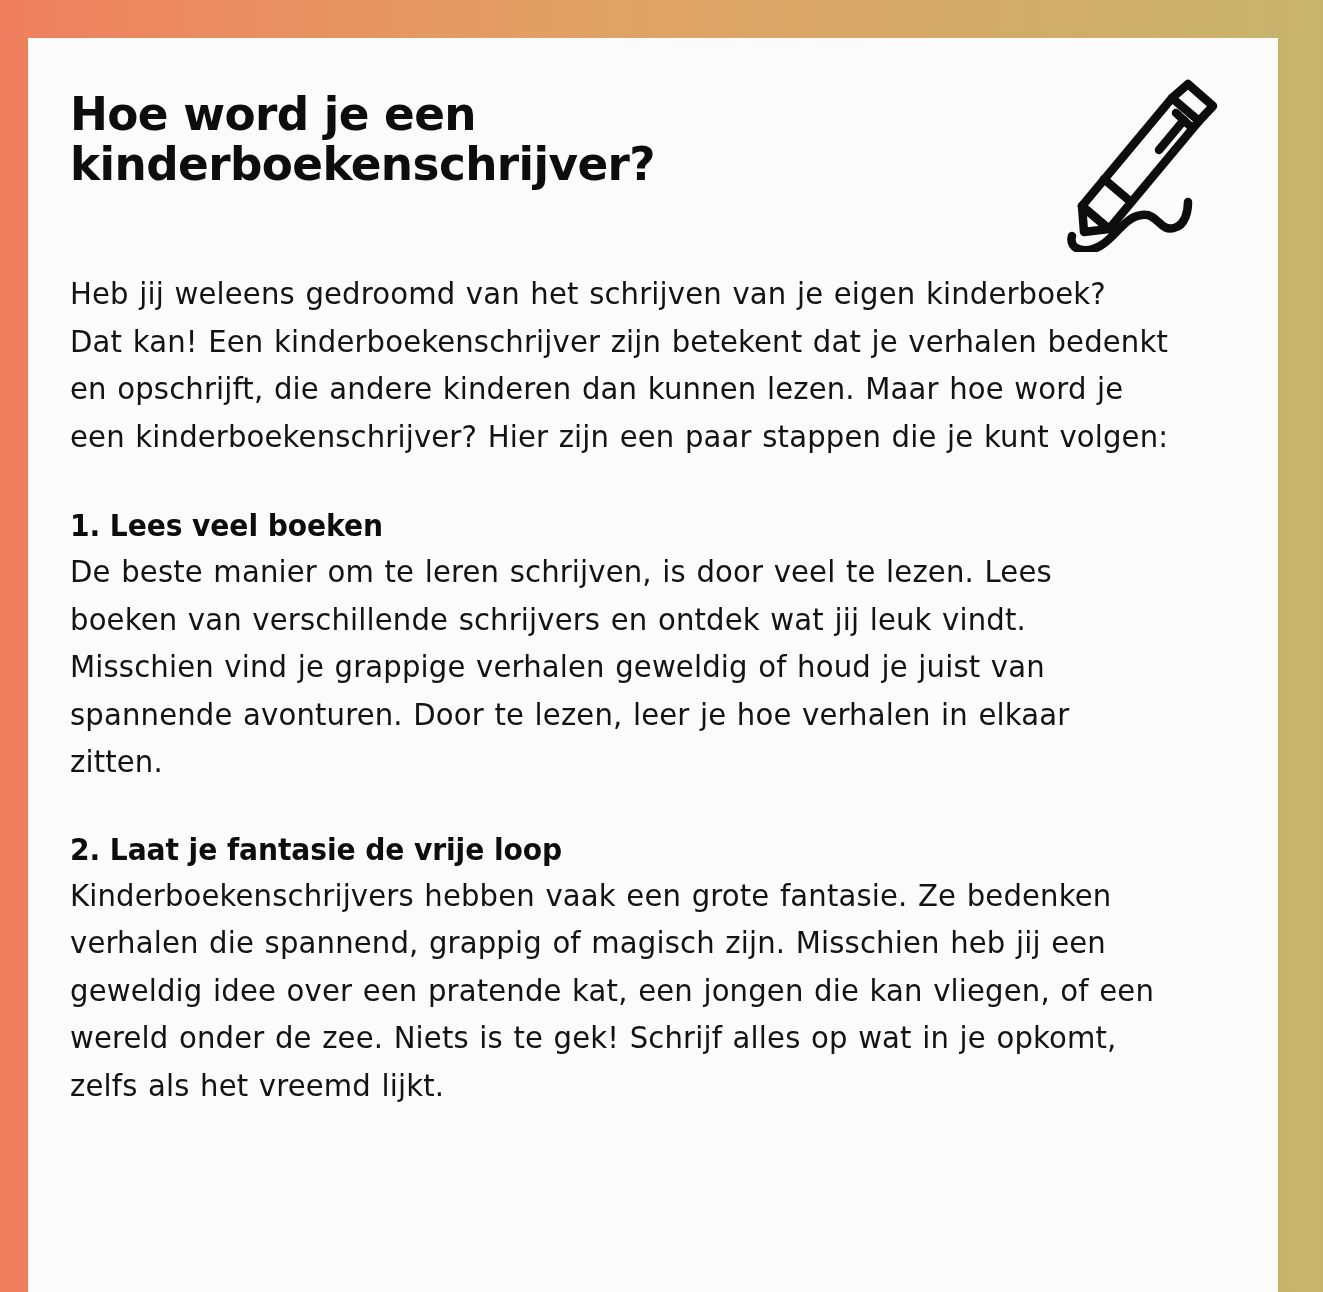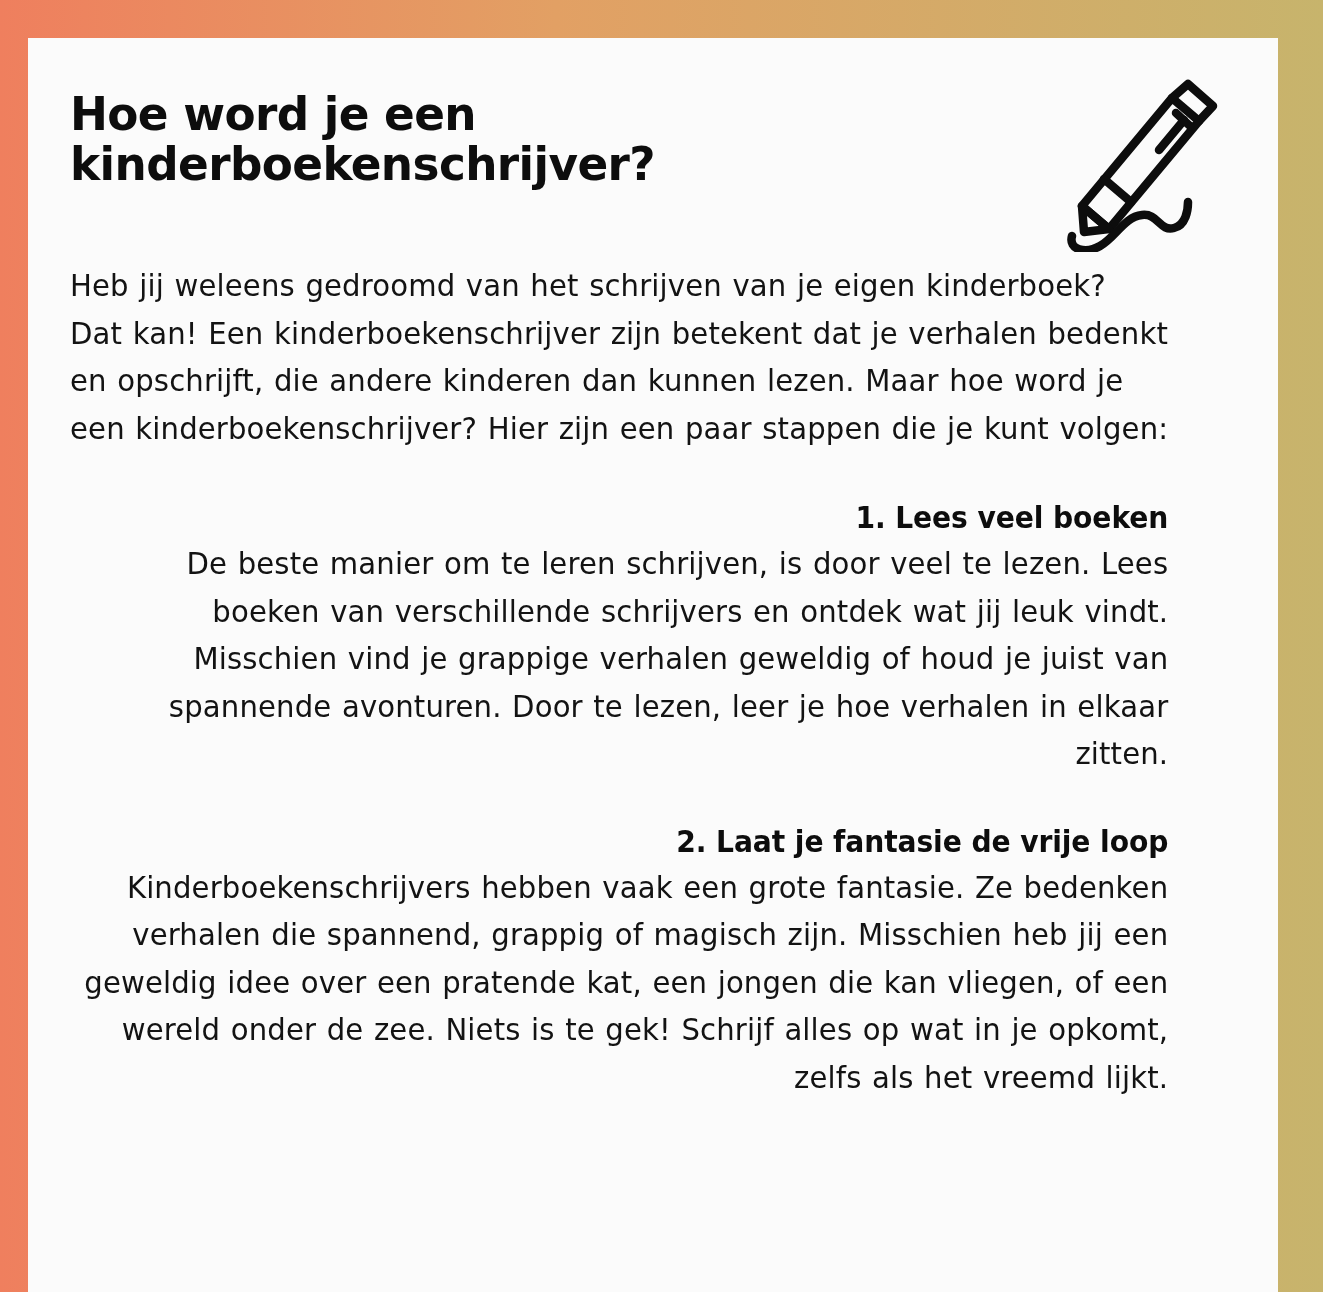--- a/index.html
+++ b/index.html
@@ -57,38 +57,38 @@
     top: -16px;
     right: -6px;
     width: 168px;
     height: 178px;
     pointer-events: none;
   }
   .pen-icon-wrap svg { display:block; width:100%; height:100%; }
 
   
   .doc-body {
-    margin-top: 4px;
+    margin-top: 12px;
     max-width: 1185px;
   }
 
   .para {
     font-family: "DejaVu Sans", sans-serif;
     font-size: 30.5px;
     line-height: 47.5px;
     color: #131313;
     letter-spacing: 0.15px;
     word-spacing: 1.2px;
     transform: scaleX(0.955);
     transform-origin: left top;
   }
 
   .intro { margin-bottom: 44px; }
 
-  .section { margin-bottom: 42px; text-align: right; }
+  .section { margin-bottom: 42px; }
   .section:last-child { margin-bottom: 0; }
 
   .section-heading {
     font-family: "DejaVu Sans", sans-serif;
     font-weight: 700;
     font-size: 29.5px;
     line-height: 44px;
     color: #0d0d0d;
     letter-spacing: -0.1px;
     transform: scaleX(0.955);

